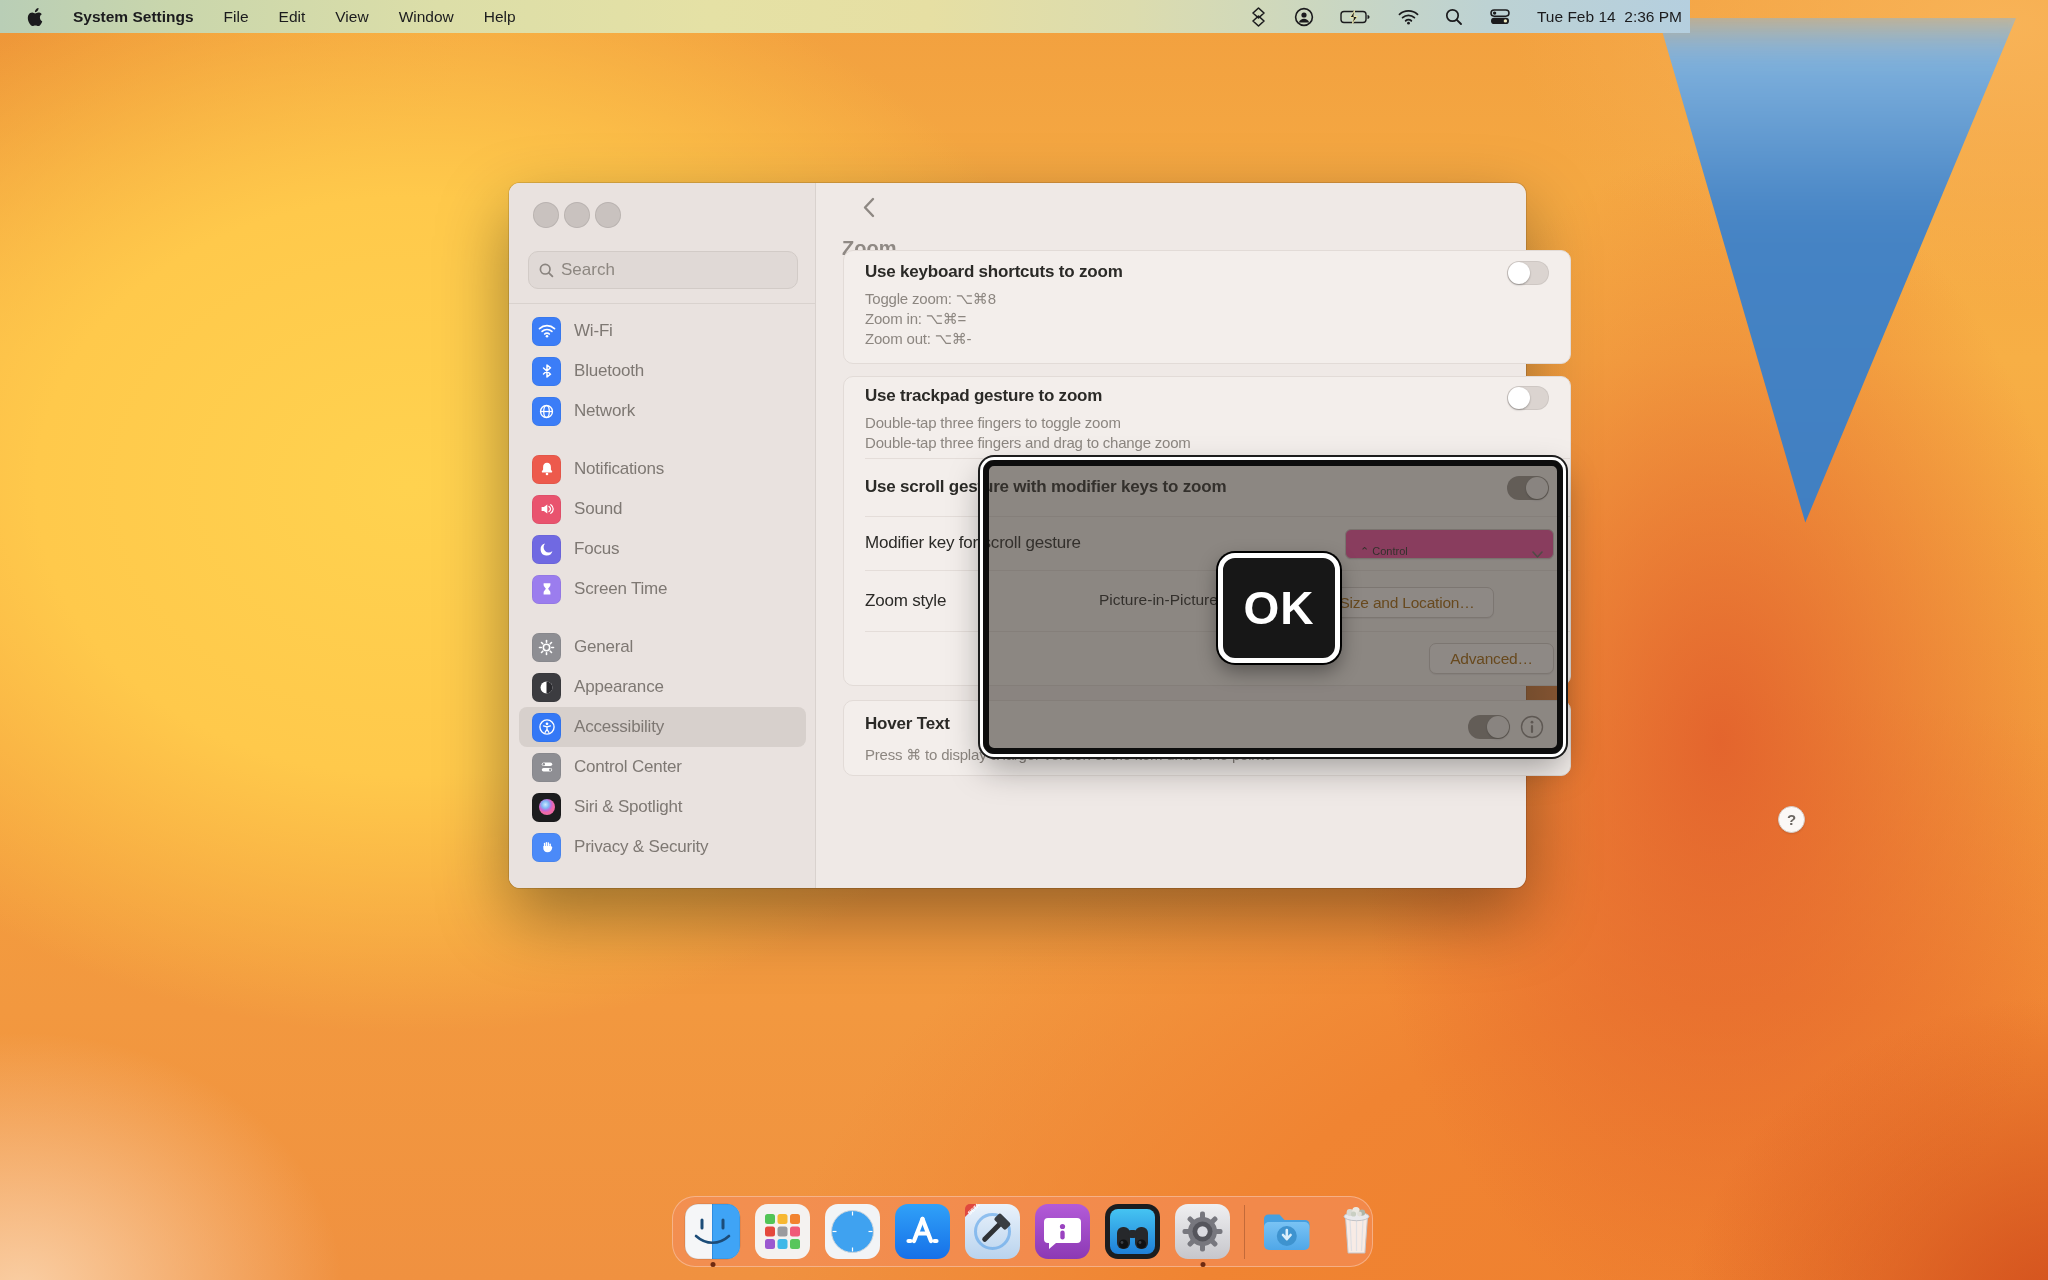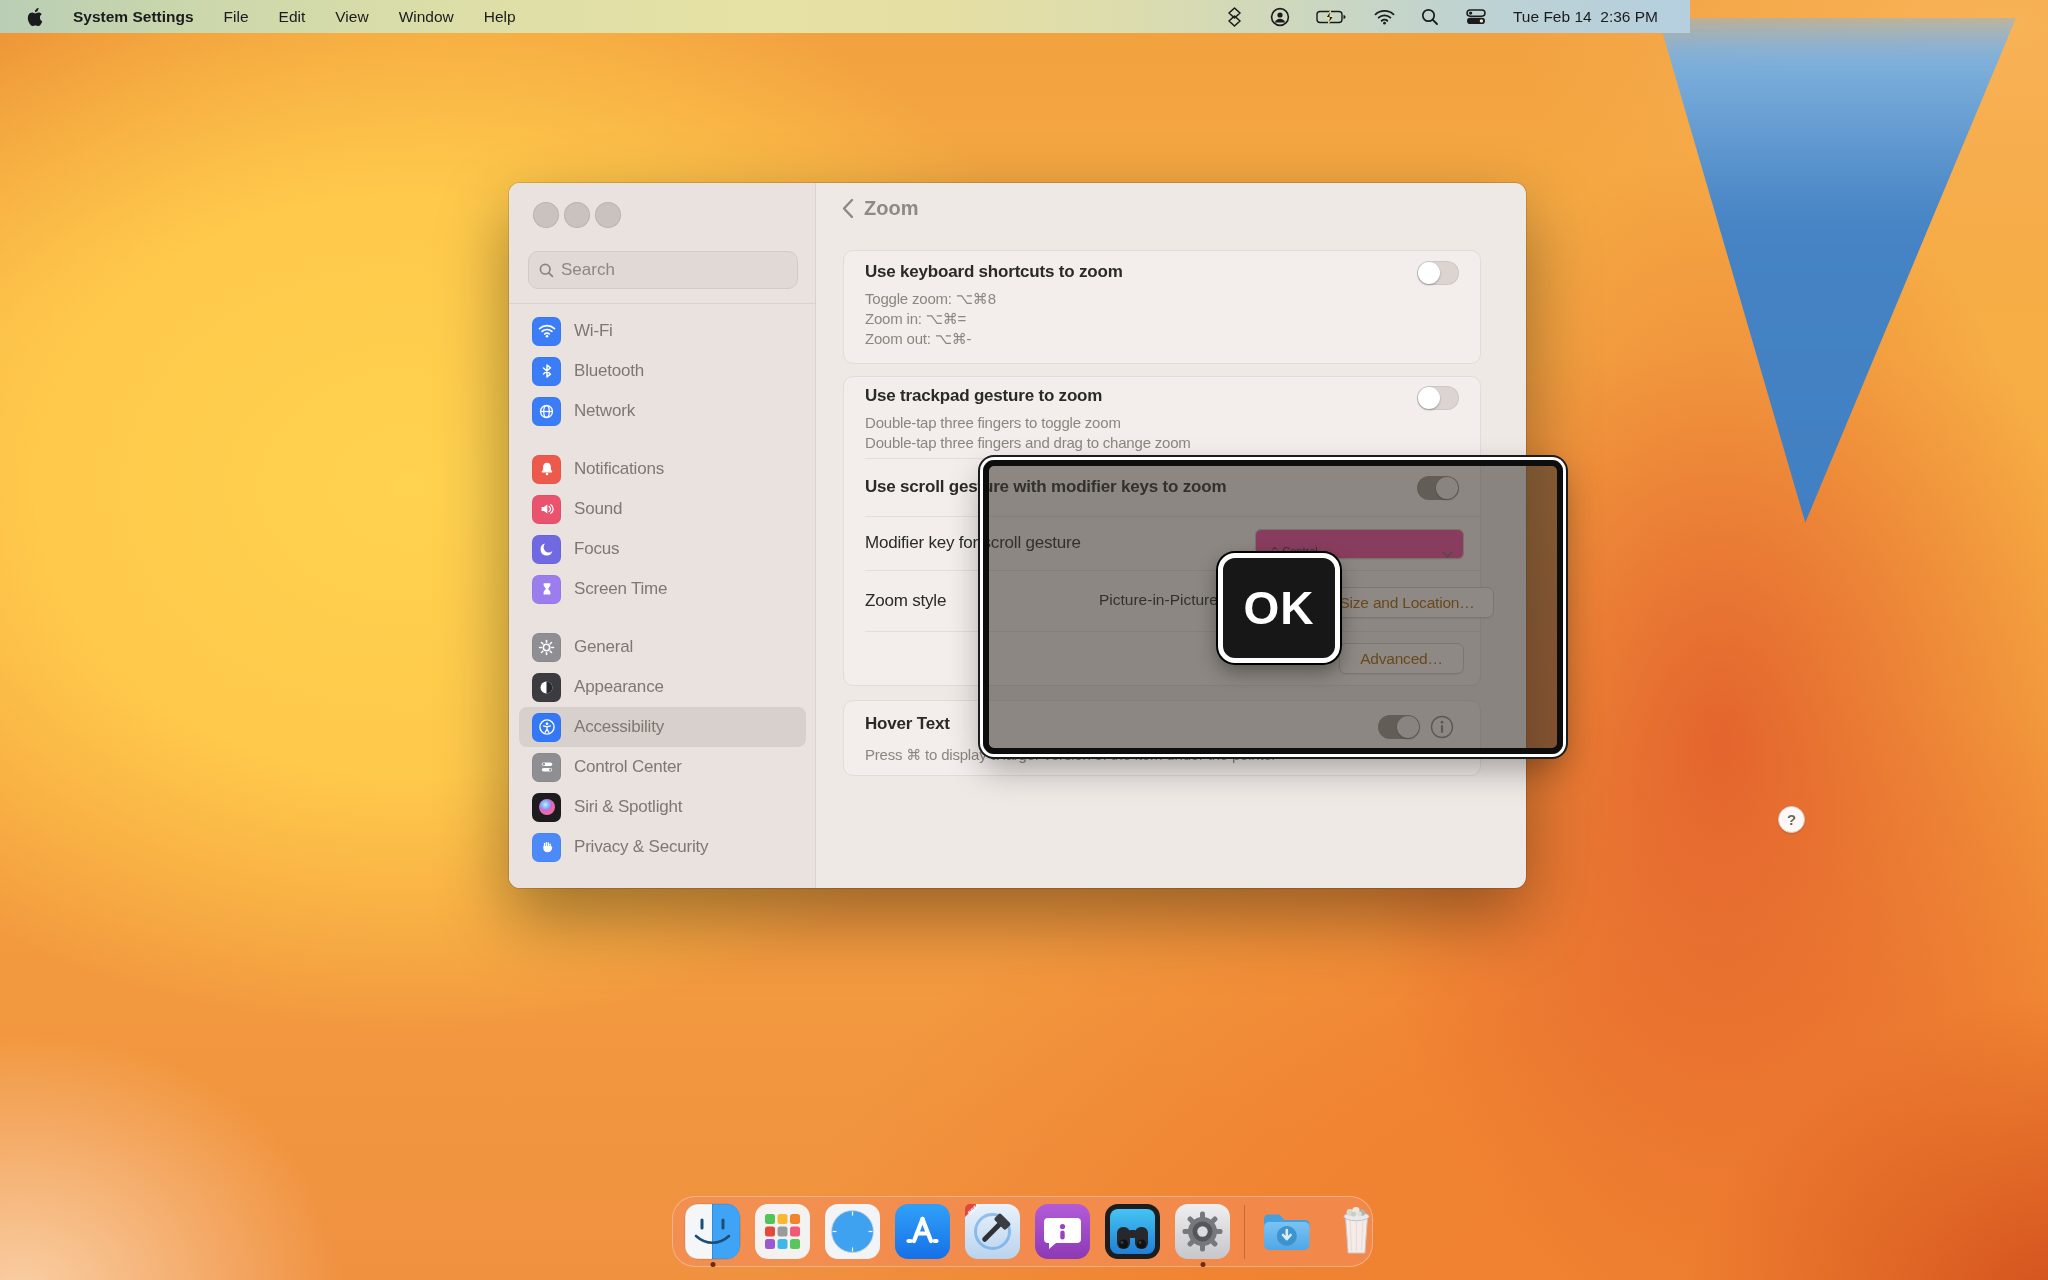--- a/index.html
+++ b/index.html
@@ -21,21 +21,21 @@
     background:linear-gradient(180deg,#8CBBE2 0%,#4583C4 35%,#3F7EC1 100%);
     clip-path:polygon(17% 0%, 90% 0%, 47% 87%); filter:blur(24px); }
 
   
   .menubar { position:absolute; left:0; top:0; width:1690px; height:33px; z-index:20;
     background:linear-gradient(90deg,#b9ceb6 0%,#c9d6ac 10%,#dcdea8 26%,#e5e1a5 42%,#e6dfa3 55%,#dcdcae 67%,#cbd7c0 78%,#bdd2d3 88%,#b5cfdf 100%);
     display:flex; align-items:center; color:#1b1b1d; font-size:15.5px; }
   .mb-left { display:flex; align-items:center; gap:30px; padding-left:26px; }
   .mb-app { font-weight:700; }
   .mb-item { font-weight:400; }
-  .mb-right { margin-left:auto; display:flex; align-items:center; gap:26px; padding-right:32px; }
+  .mb-right { margin-left:auto; display:flex; align-items:center; gap:26px; padding-right:8px; }
   .mb-ic { display:flex; align-items:center; }
   .mb-clock { white-space:pre; }
 
   
   .window { position:absolute; left:509px; top:183px; width:1017px; height:705px; border-radius:11px;
     background:#EFE9E6; box-shadow:0 28px 70px rgba(0,0,0,.38), 0 0 0 1px rgba(0,0,0,.12); z-index:2; }
   .sidebar { position:absolute; left:0; top:0; width:307px; height:705px; background:#E9E2DF;
     border-radius:11px 0 0 11px; border-right:1px solid #D9D2CE; }
   .tlights { position:absolute; left:24px; top:19px; display:flex; gap:5px; }
   .tl { width:26px; height:26px; border-radius:50%; background:#C9C2BF; box-shadow:inset 0 0 0 1px rgba(0,0,0,.08); }
@@ -48,23 +48,23 @@
   .nav { position:absolute; left:10px; top:128px; width:287px; }
   .gap { height:18px; }
   .si { height:40px; display:flex; align-items:center; gap:13px; padding-left:13px; border-radius:8px; }
   .si.sel { background:#D7D0CC; }
   .ic { width:29px; height:29px; border-radius:7px; display:flex; align-items:center; justify-content:center; flex:none;
     box-shadow:inset 0 0 0 .5px rgba(0,0,0,.08); }
   .sl { font-size:17px; color:#7E7873; letter-spacing:-.2px; }
 
   
   .content { position:absolute; left:308px; top:0; width:709px; height:705px; }
-  .c-header { position:absolute; left:25px; top:14px; display:flex; align-items:center; gap:10px; }
+  .c-header { position:absolute; left:25px; top:14px; display:flex; align-items:center; gap:19px;flex-direction:column; }
   .c-title { font-size:20px; font-weight:700; color:#8F8984; }
-  .card { position:absolute; left:26px; width:638px; background:#F3EEEB; border:1px solid #E2DBD7; border-radius:10px; }
+  .card { position:absolute; left:26px; width:728px; background:#F3EEEB; border:1px solid #E2DBD7; border-radius:10px; }
   .row { position:relative; }
   .row-sep { position:absolute; left:21px; right:0; bottom:0; height:1px; background:#E4DDD9; }
   .r-title { font-size:17px; font-weight:600; color:#2B2A27; letter-spacing:-.2px; }
   .r-sub { font-size:15px; color:#8C8680; letter-spacing:-.2px; line-height:20px; }
   .toggle { position:absolute; width:42px; height:24px; border-radius:12px; }
   .toggle .knob { position:absolute; top:1px; width:22px; height:22px; border-radius:50%; background:#fff;
     box-shadow:0 1px 2px rgba(0,0,0,.3); }
   .toggle.off { background:#DBD4D0; box-shadow:inset 0 0 0 1px rgba(0,0,0,.06); }
   .toggle.off .knob { left:1px; }
   .toggle.on-gray { background:#96908A; }

